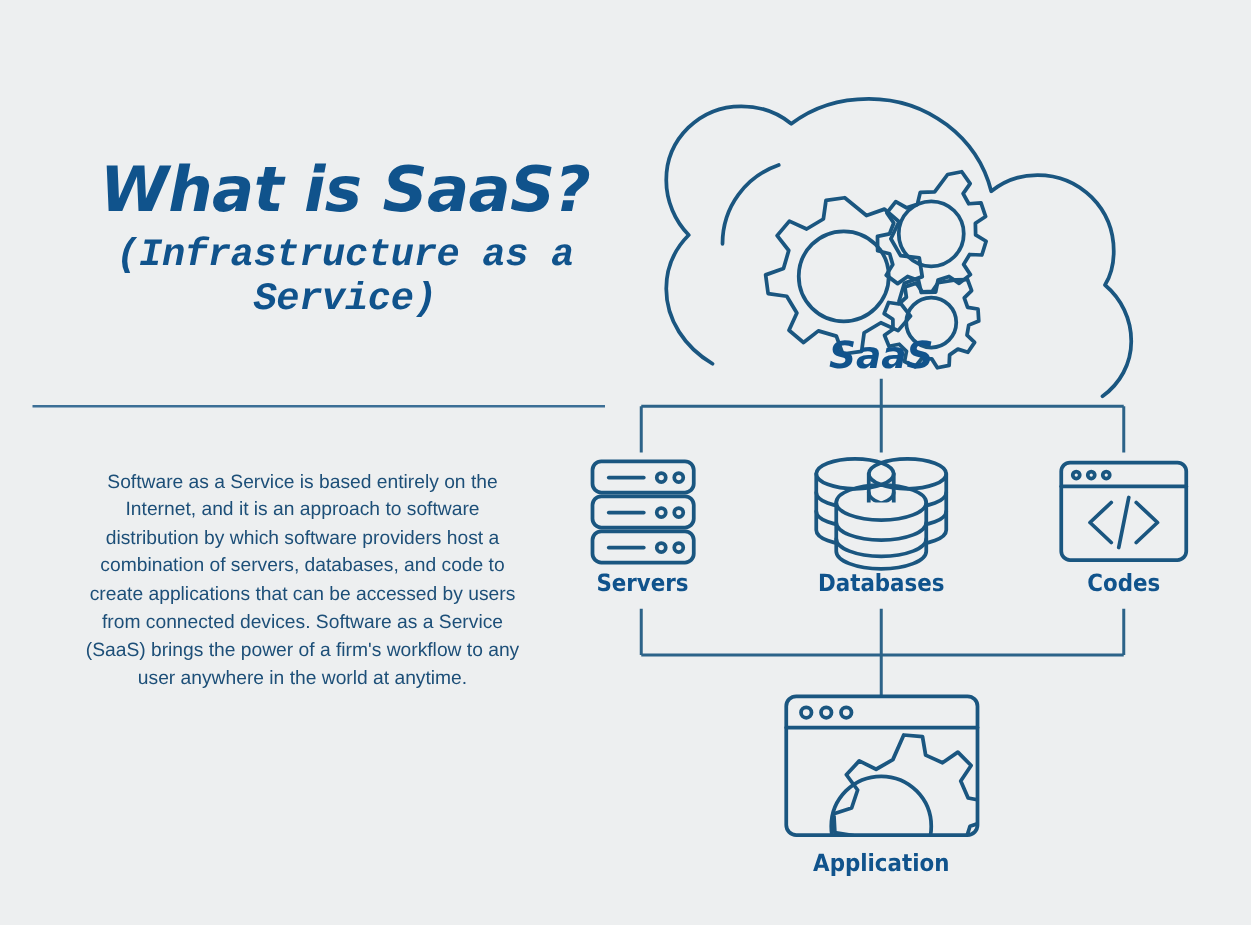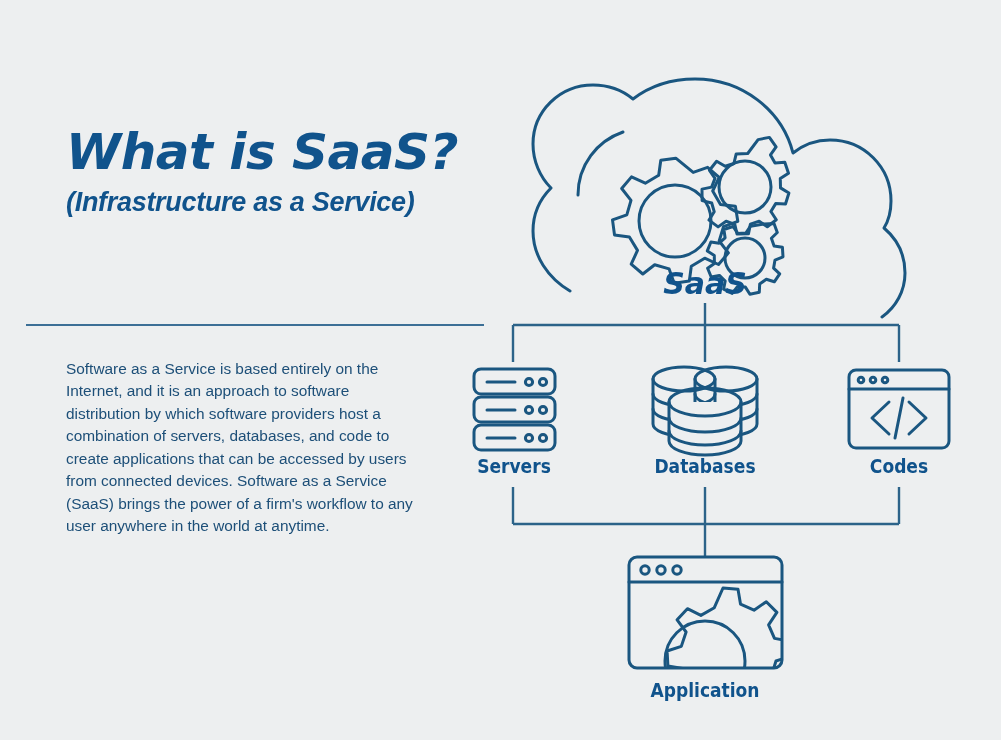--- a/index.html
+++ b/index.html
@@ -10,61 +10,62 @@
     width: 1001px;
     height: 740px;
     background: #edeff0;
     font-family: "Liberation Sans", sans-serif;
     overflow: hidden;
   }
   #infographic {
     position: relative;
     width: 1001px;
     height: 740px;
+    text-align: center;
   }
 
   
   #title-block {
     position: absolute;
     left: 66px;
     top: 126px;
     width: 420px;
   }
   #main-title {
     font-family: "DejaVu Sans", sans-serif;
     font-weight: bold;
     font-style: italic;
     font-size: 50px;
     line-height: 1.05;
     color: #10538c;
     letter-spacing: -0.5px;
     margin: 0;
   }
   #subtitle {
-    font-family: Liberation Sans, sans-serif;
+    font-family: Liberation Mono, monospace;
     font-weight: bold;
     font-style: italic;
-    font-size: 27px;
+    font-size: 31px;
     line-height: 1.15;
     color: #10538c;
     margin: 8px 0 0 0;
     letter-spacing: -0.3px;
   }
   #divider {
     position: absolute;
     left: 26px;
     top: 324px;
     width: 458px;
     height: 2px;
     background: #3c6f96;
   }
   #body-text {
     position: absolute;
     left: 66px;
-    top: 358px;
+    top: 375px;
     width: 352px;
     font-family: "Liberation Sans", sans-serif;
     font-size: 15.4px;
     line-height: 1.46;
     color: #1d4f78;
     margin: 0;
   }
 
   
   #diagram {

